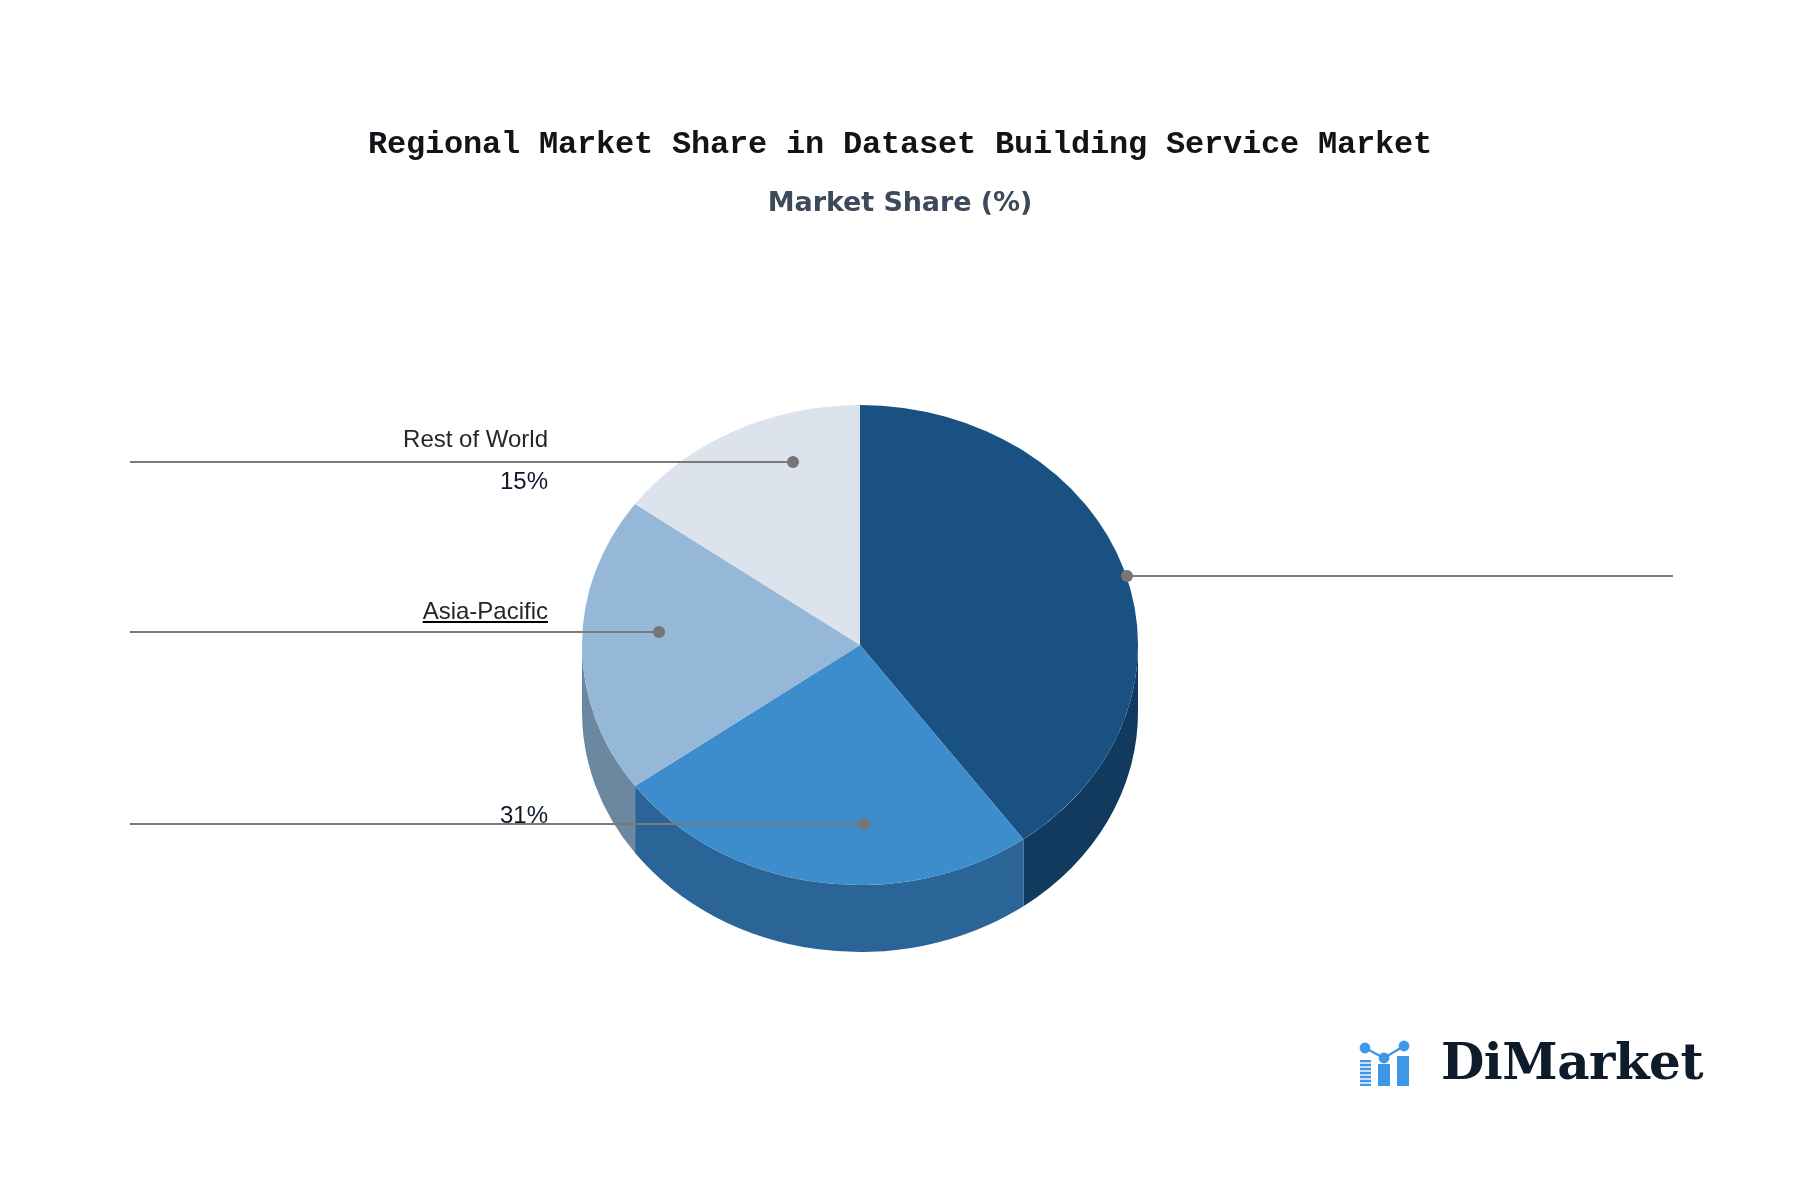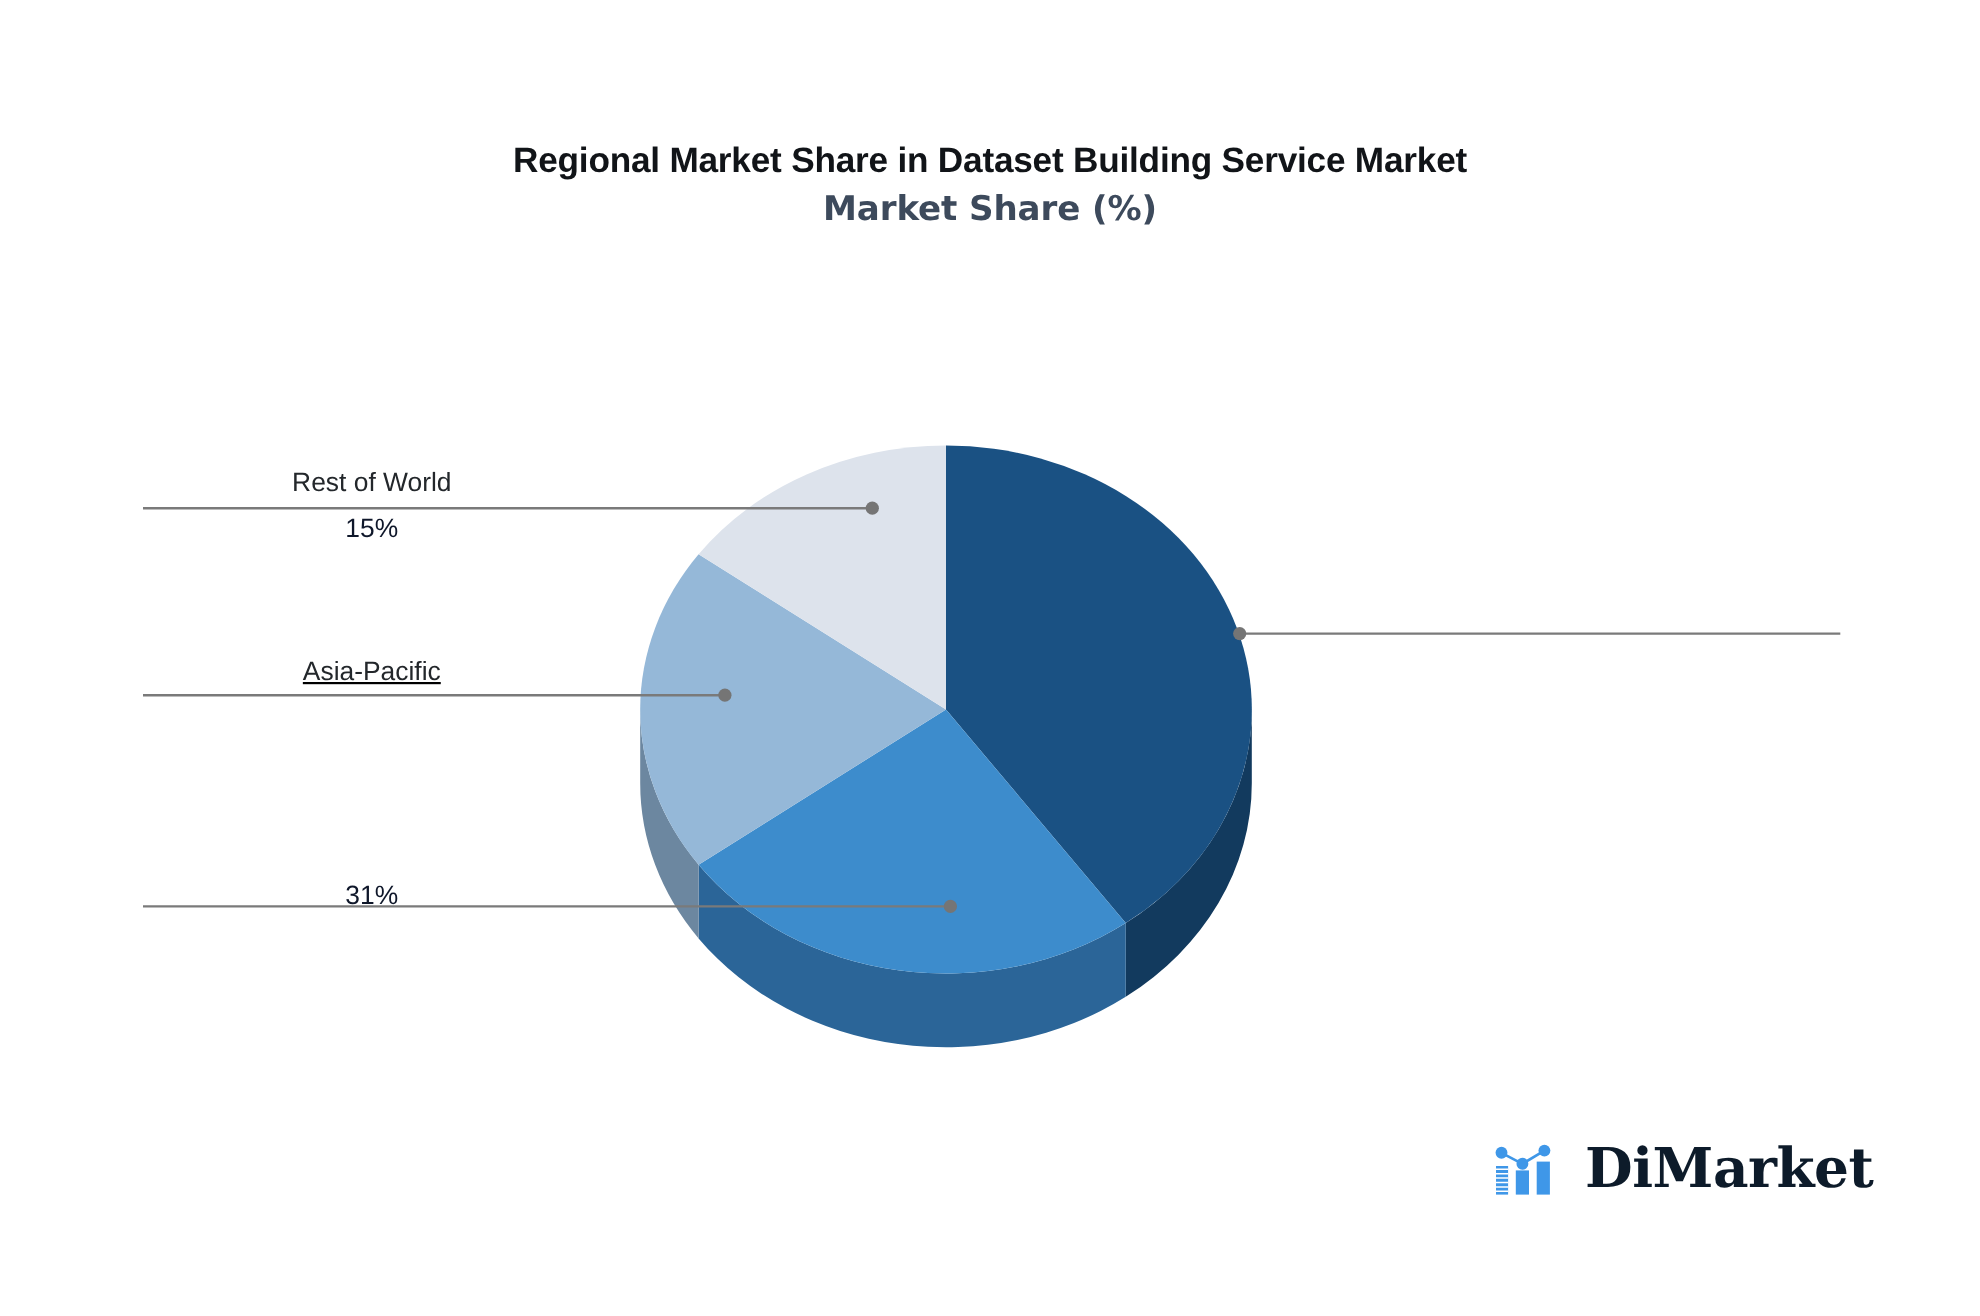--- a/index.html
+++ b/index.html
@@ -22,31 +22,31 @@
   
   .title-block {
     position: absolute;
     top: 126px;
     left: 0;
     width: 1800px;
     text-align: center;
     pointer-events: none;
   }
   .chart-title {
-    font-family: Liberation Sans, sans-serif;
+    font-family: Liberation Mono, monospace;
     font-size: 32px;
     font-weight: 700;
     color: #111418;
     letter-spacing: -0.2px;
     line-height: 1.2;
   }
   .chart-subtitle {
-    margin-top: 8px;
+    margin-top: 22px;
     font-family: "DejaVu Sans", "Liberation Sans", sans-serif;
-    font-size: 31px;
+    font-size: 27px;
     font-weight: 700;
     color: #3d4a5c;
     letter-spacing: -0.1px;
     line-height: 1.2;
   }
 
   
   #pie-svg {
     position: absolute;
     left: 0;
@@ -68,21 +68,21 @@
     white-space: nowrap;
   }
   .callout .value {
     font-family: "Liberation Sans", sans-serif;
     font-size: 24px;
     color: #0f172a;
     line-height: 1.15;
     margin-top: 14px;
     white-space: nowrap;
   }
-  .callout.left  { text-align: center; }
+  .callout.left  { text-align: right; }
   .callout.right { text-align: right; }
 
   .callout-rw { left: 128px; top: 425px; }
   .callout-ap { left: 128px; top: 597px; text-decoration: underline; }
   .callout-eu { left: 128px; top: 787px; }
   .callout-na { left: 1255px; top: 540px; width: 420px; }
 
   
   #logo {
     position: absolute;

